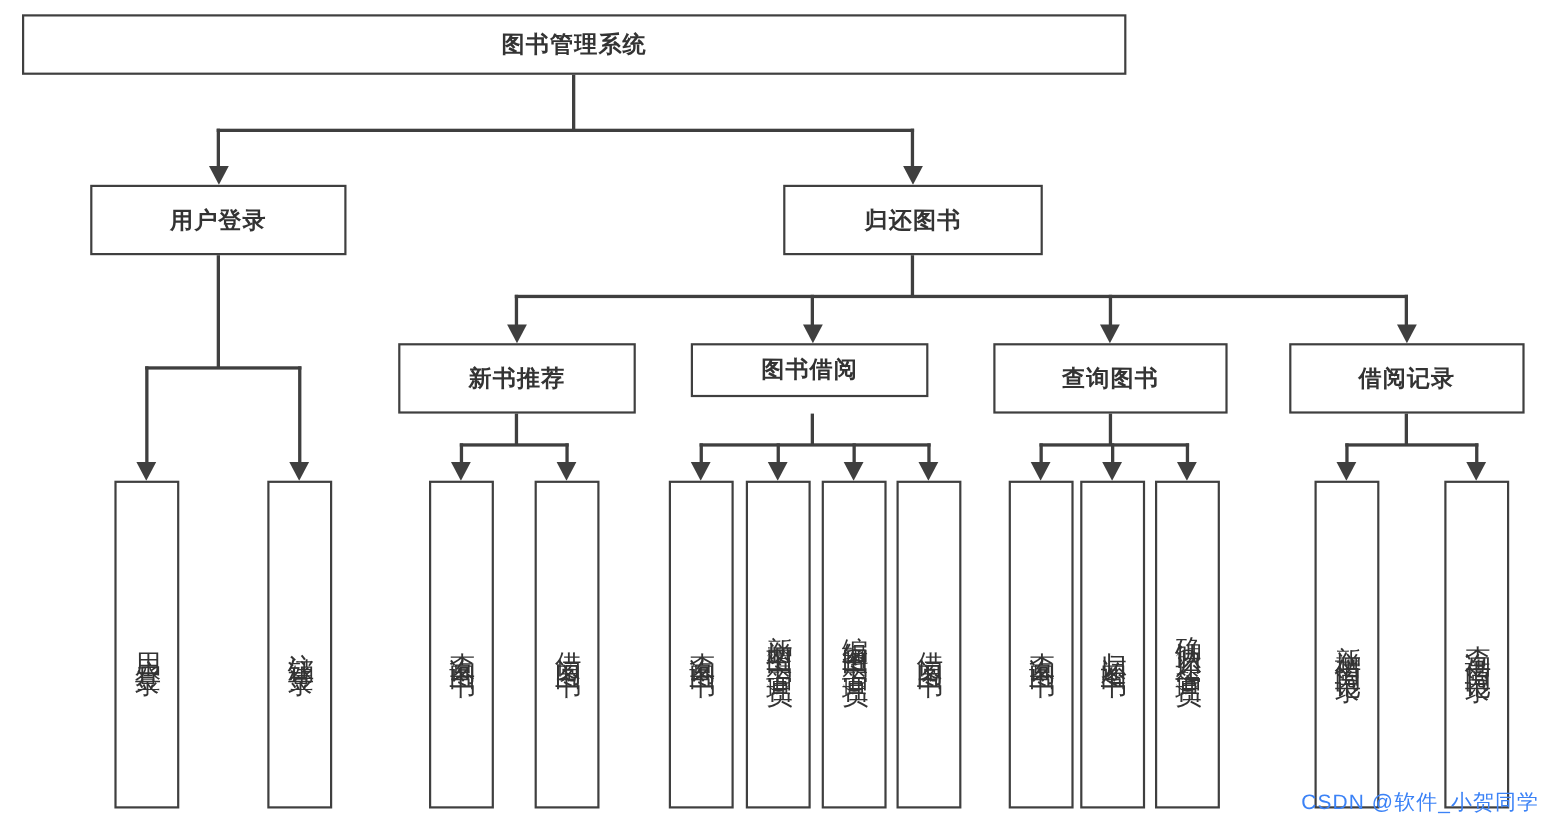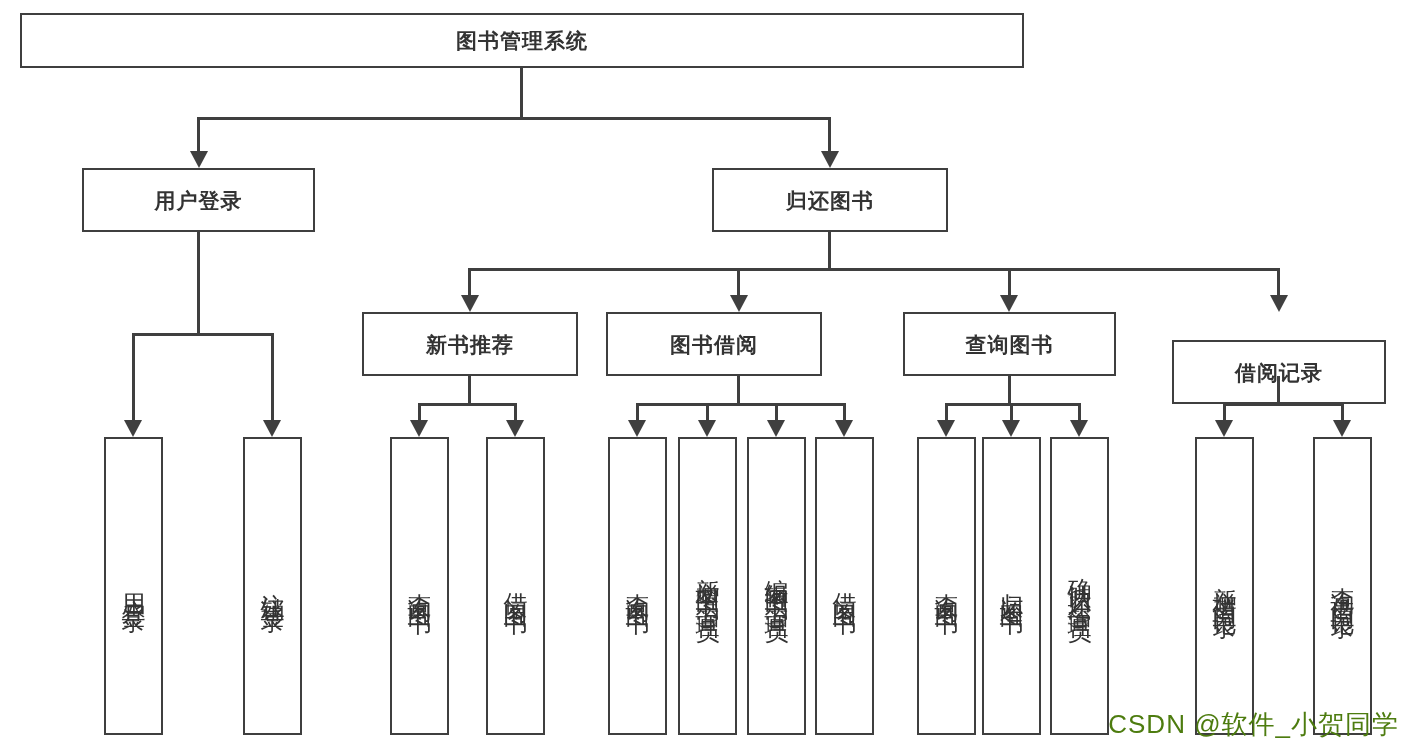--- a/index.html
+++ b/index.html
@@ -42,22 +42,22 @@
     position: absolute;
     width: 0; height: 0;
     border-left: 9px solid transparent;
     border-right: 9px solid transparent;
     border-top: 17px solid #3f3f3f;
   }
   .watermark {
     position: absolute;
     right: 6px;
     bottom: 5px;
-    font-size: 26px;
-    color: #4d7c0f;
+    font-size: 19px;
+    color: #3b82f6;
     letter-spacing: 1px;
     z-index: 10;
     white-space: nowrap;
   }
 </style>
 </head>
 <body>
 
 <div id="canvas">
 
@@ -93,27 +93,27 @@
   <div class="vline" style="left:737px; top:268px; height:28px;"></div>
   <div class="arrow" style="left:730px; top:295px;"></div>
   <div class="vline" style="left:1008px; top:268px; height:28px;"></div>
   <div class="arrow" style="left:1000px; top:295px;"></div>
   <div class="vline" style="left:1277px; top:268px; height:28px;"></div>
   <div class="arrow" style="left:1270px; top:295px;"></div>
 
   <div class="box" style="left:362px; top:312px; width:216px; height:64px;">
     <span class="hlabel">新书推荐</span>
   </div>
-  <div class="box" style="left:606px; top:312px; width:216px; height:64px;">
+  <div class="box" style="left:628px; top:312px; width:216px; height:49px;">
     <span class="hlabel">图书借阅</span>
   </div>
   <div class="box" style="left:903px; top:312px; width:213px; height:64px;">
     <span class="hlabel">查询图书</span>
   </div>
-  <div class="box" style="left:1172px; top:312px; width:214px; height:64px;margin-top:28px;">
+  <div class="box" style="left:1172px; top:312px; width:214px; height:64px;">
     <span class="hlabel">借阅记录</span>
   </div>
 
   <div class="vline" style="left:468px; top:376px; height:29px;"></div>
   <div class="hline" style="left:418px; top:403px; width:99px;"></div>
   <div class="vline" style="left:418px; top:403px; height:18px;"></div>
   <div class="arrow" style="left:410px; top:420px;"></div>
   <div class="vline" style="left:514px; top:403px; height:18px;"></div>
   <div class="arrow" style="left:506px; top:420px;"></div>
 

